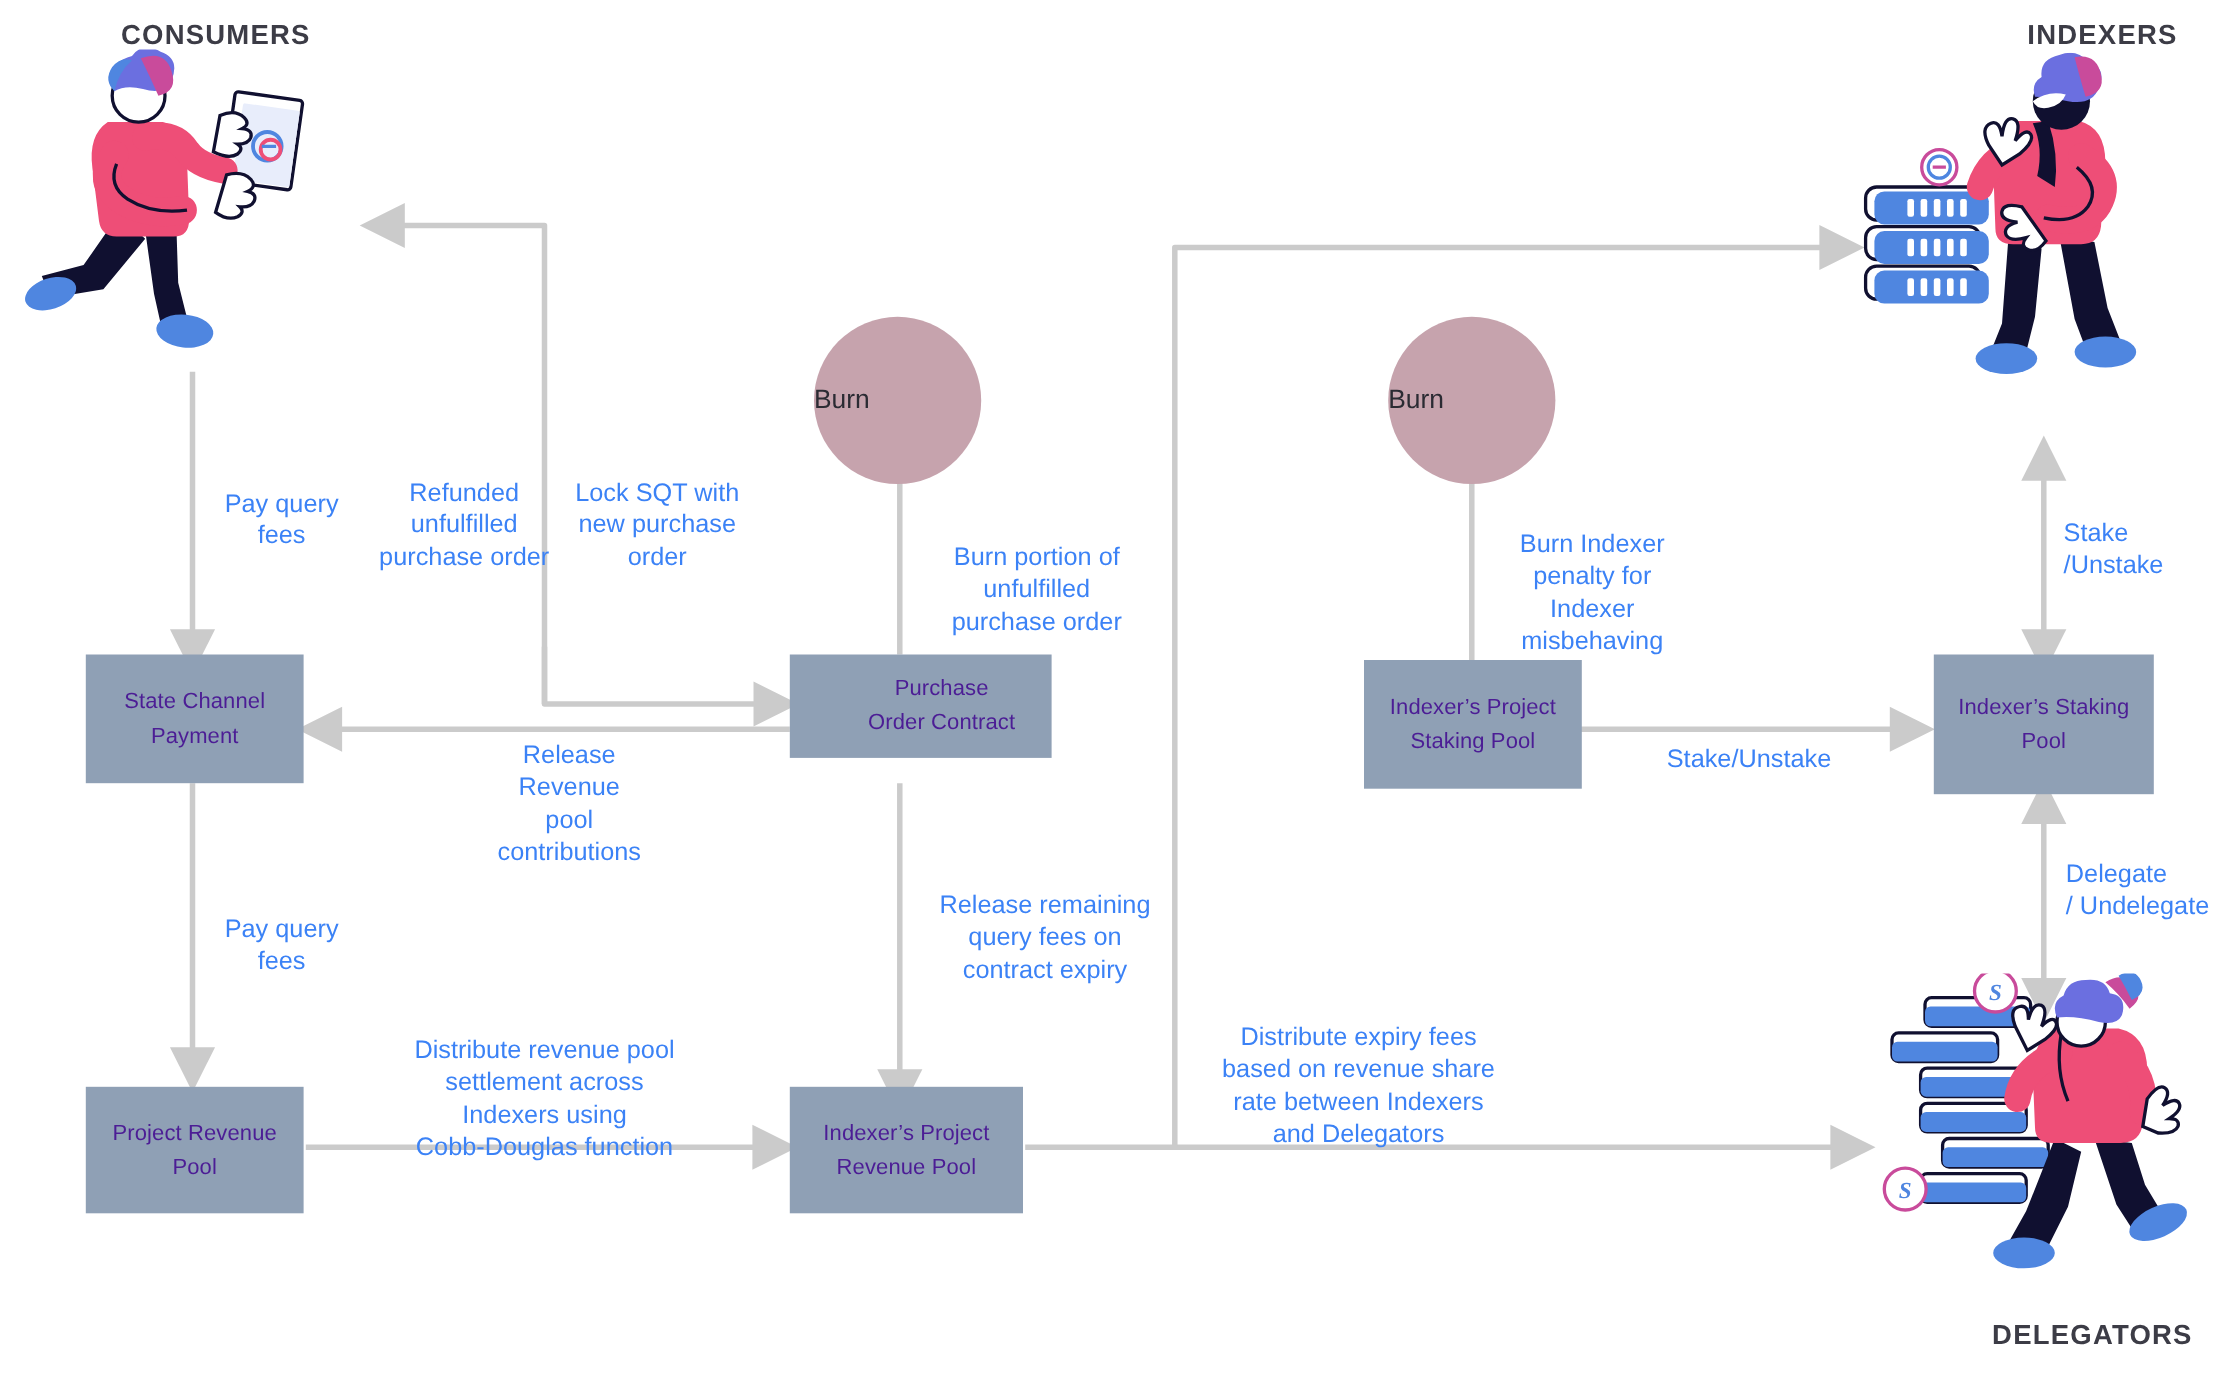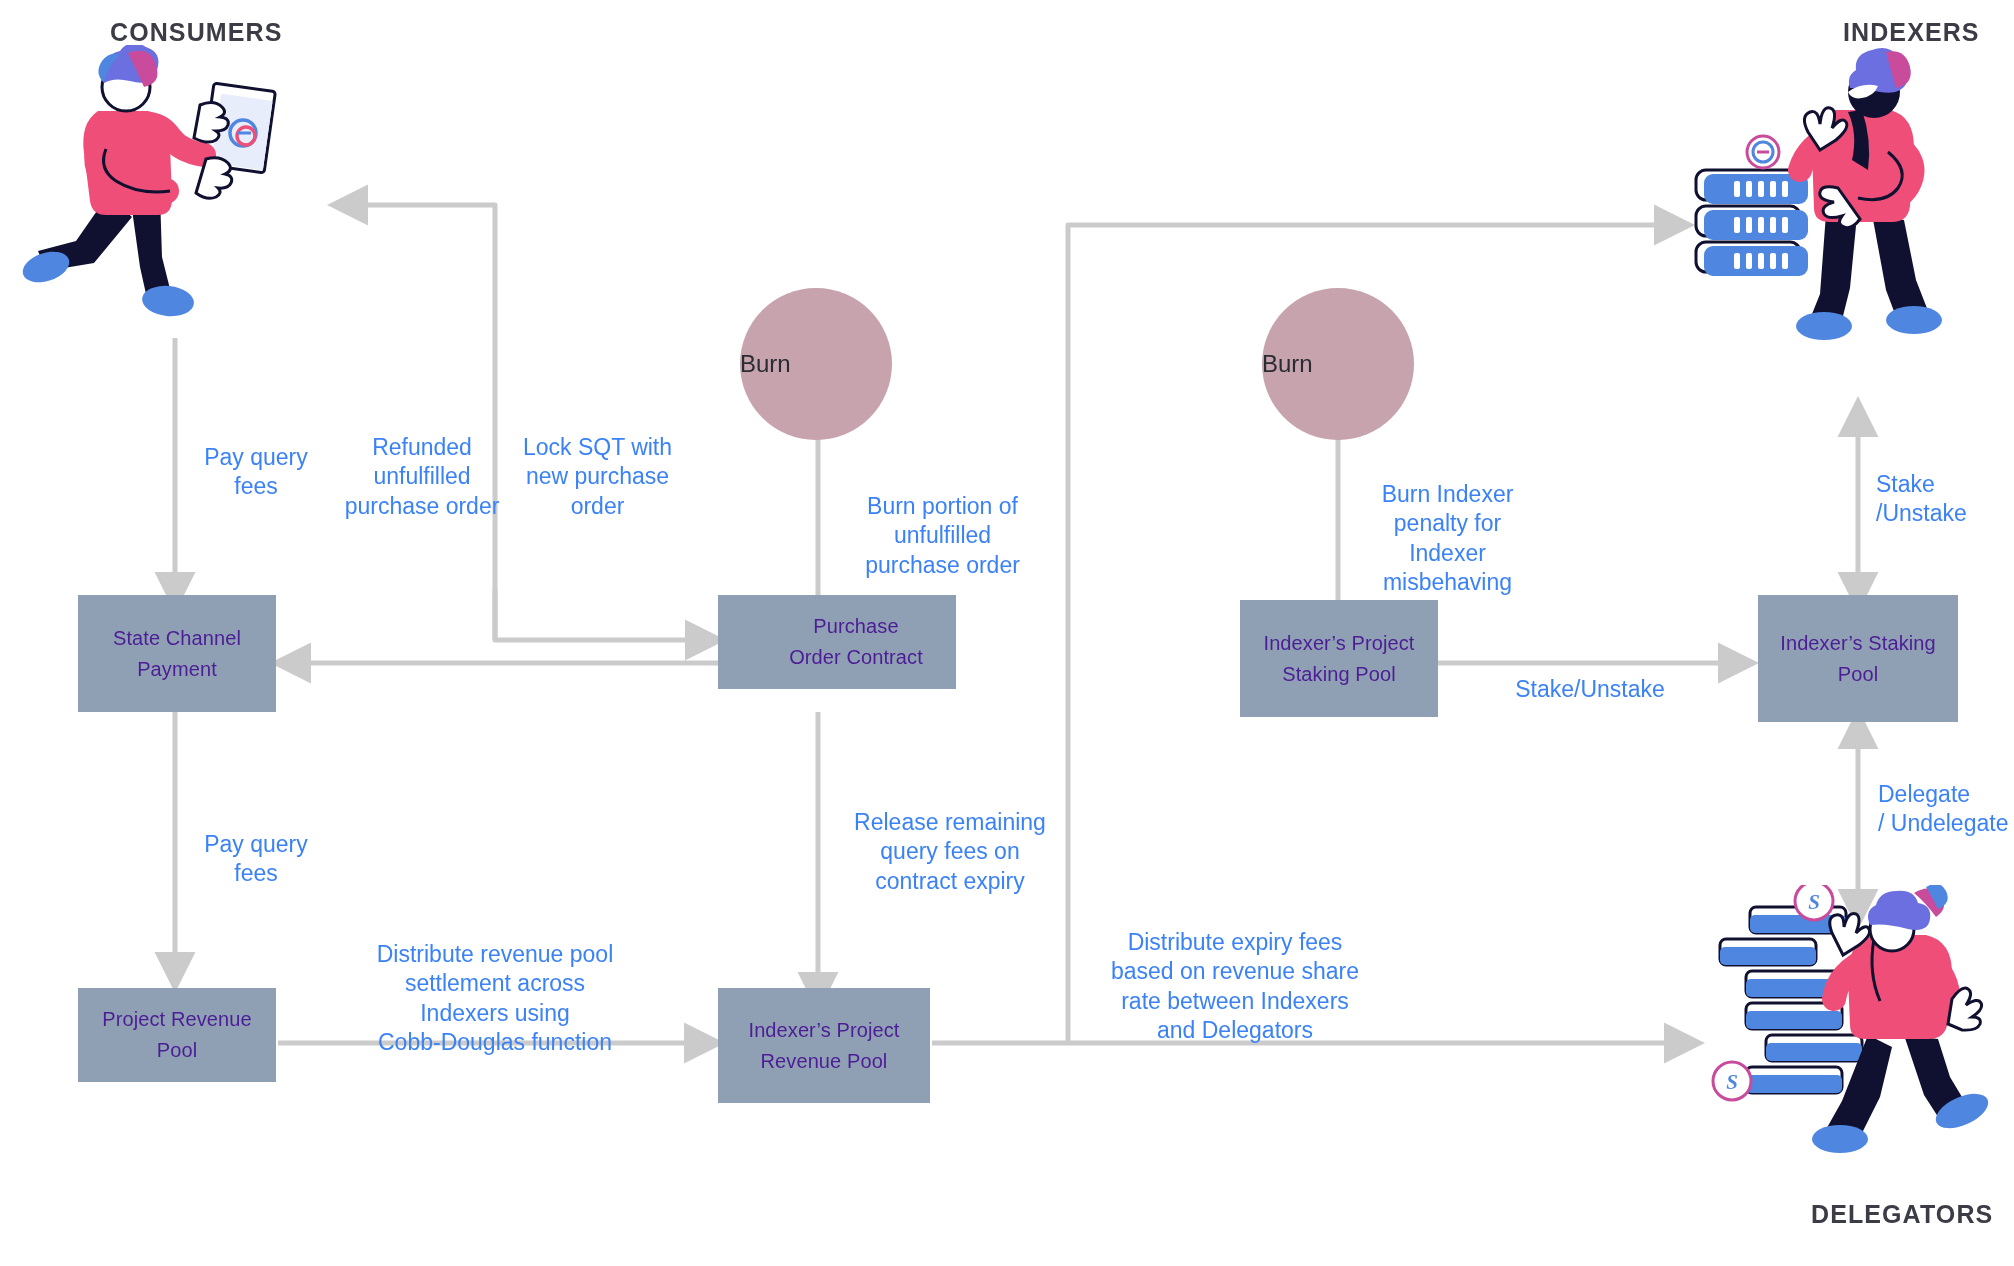--- a/index.html
+++ b/index.html
@@ -254,21 +254,21 @@
   <div class="node-box" style="left:78px; top:595px; width:198px; height:117px;">
     <span>State Channel</span>
     <span>Payment</span>
   </div>
 
   <div class="node-box" style="left:718px; top:595px; width:200px; height:94px;padding-left:38px;">
     <span>Purchase</span>
     <span>Order Contract</span>
   </div>
 
-  <div class="node-box" style="left:78px; top:988px; width:198px; height:94px;">
+  <div class="node-box" style="left:78px; top:988px; width:198px; height:115px;">
     <span>Project Revenue</span>
     <span>Pool</span>
   </div>
 
   <div class="node-box" style="left:718px; top:988px; width:212px; height:115px;">
     <span>Indexer’s Project</span>
     <span>Revenue Pool</span>
   </div>
 
   <div class="node-box" style="left:1240px; top:600px; width:198px; height:117px;">
@@ -305,20 +305,24 @@
 purchase order</div>
 
   <div class="edge-label" style="left:1355px; top:480px; width:185px;">Burn Indexer
 penalty for
 Indexer
 misbehaving</div>
 
   <div class="edge-label" style="left:1876px; top:470px; width:150px; text-align:left;">Stake
 /Unstake</div>
 
+  <div class="edge-label" style="left:430px; top:672px; width:175px;">Release
+Revenue
+pool
+contributions</div>
 
   <div class="edge-label" style="left:1495px; top:675px; width:190px;">Stake/Unstake</div>
 
   <div class="edge-label" style="left:186px; top:830px; width:140px;">Pay query
 fees</div>
 
   <div class="edge-label" style="left:835px; top:808px; width:230px;">Release remaining
 query fees on
 contract expiry</div>
 

